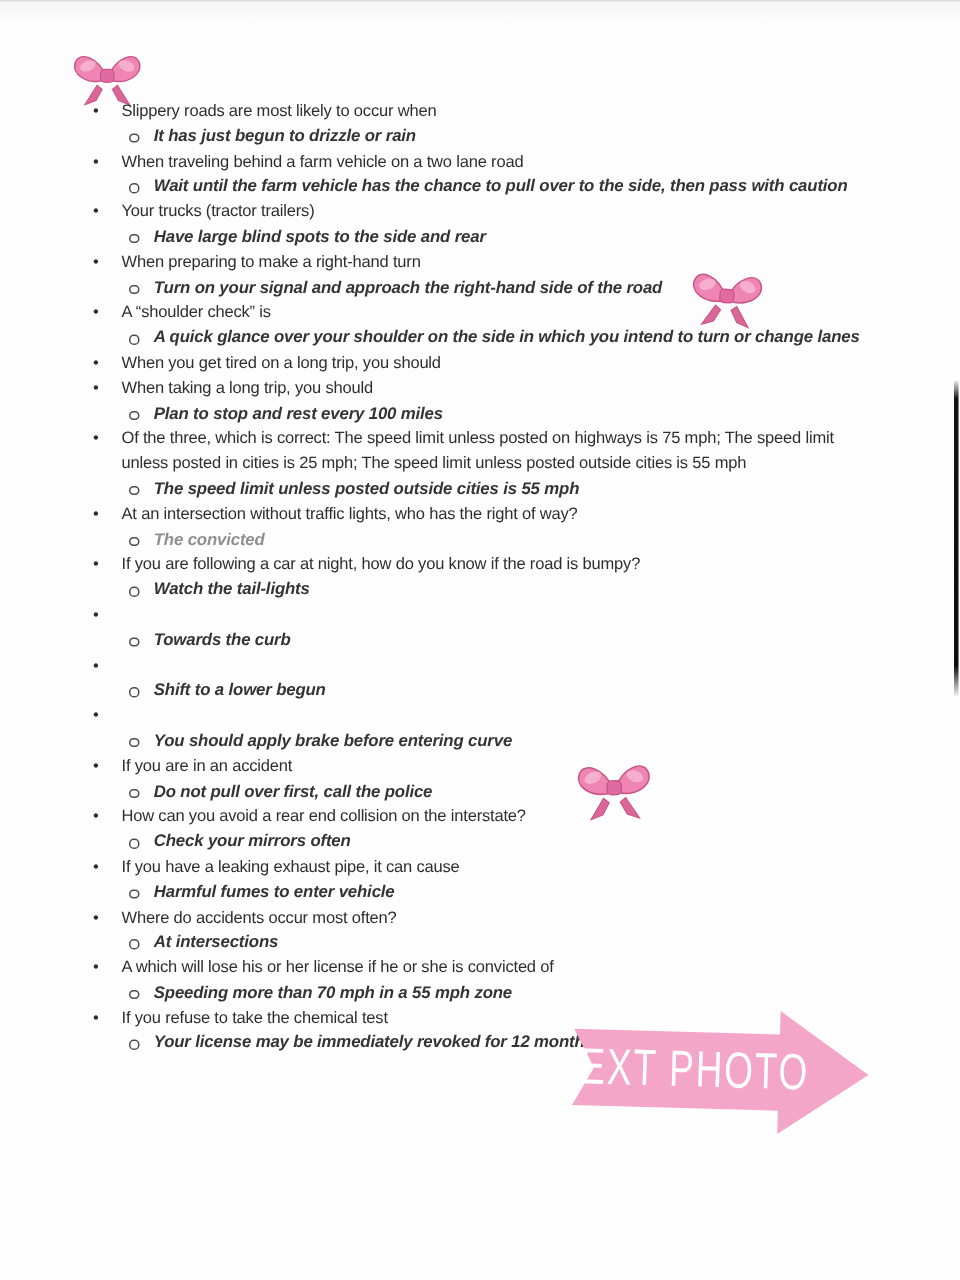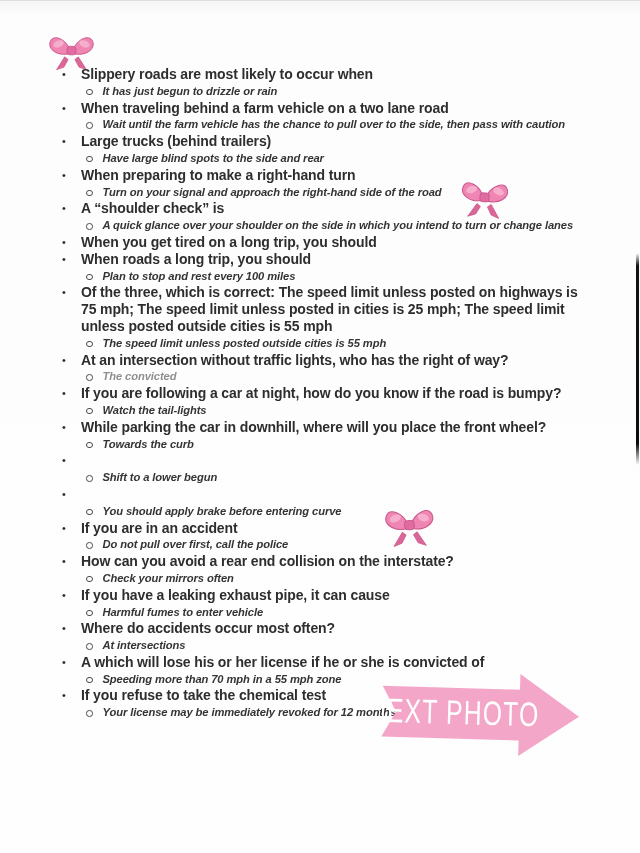--- a/index.html
+++ b/index.html
@@ -14,22 +14,22 @@
   .content{position:absolute;left:0;top:65px;width:640px;}
   ul.qa{list-style:none;margin:0;padding:0;}
   li.qa-item{margin:0;padding:0;}
   .q-line{display:flex;align-items:flex-start;}
   .q-bullet{
     flex:none;width:19px;margin-left:62px;
     font-size:11px;line-height:16.8px;color:#2d2d2d;
   }
   .q-text{
     max-width:505px;
-    font-size:14px;line-height:16.8px;letter-spacing:-0.12px;
-    font-weight:700;color:#2e2e2e;
+    font-size:11px;line-height:16.8px;letter-spacing:-0.12px;
+    font-weight:400;color:#2e2e2e;
   }
   .a-line{display:flex;align-items:flex-start;padding-left:86px;}
   .a-circle{
     flex:none;width:4.5px;height:4.5px;margin-top:6px;margin-right:10px;
     border:1.1px solid #4c4c4c;border-radius:50%;background:transparent;
   }
   .a-text{
     max-width:520px;
     font-size:11.2px;line-height:16.8px;letter-spacing:-0.1px;
     font-style:italic;font-weight:600;color:#343434;
@@ -103,21 +103,21 @@
       </div>
       <div class="a-line">
         <span class="a-circle"></span>
         <span class="a-text">Wait until the farm vehicle has the chance to pull over to the side, then pass with caution</span>
       </div>
     </li>
 
     <li class="qa-item">
       <div class="q-line">
         <span class="q-bullet">•</span>
-        <span class="q-text">Large trucks (behind trailers)</span>
+        <span class="q-text">Your trucks (tractor trailers)</span>
       </div>
       <div class="a-line">
         <span class="a-circle"></span>
         <span class="a-text">Have large blind spots to the side and rear</span>
       </div>
     </li>
 
     <li class="qa-item">
       <div class="q-line">
         <span class="q-bullet">•</span>
@@ -143,21 +143,21 @@
     <li class="qa-item">
       <div class="q-line">
         <span class="q-bullet">•</span>
         <span class="q-text">When you get tired on a long trip, you should</span>
       </div>
     </li>
 
     <li class="qa-item">
       <div class="q-line">
         <span class="q-bullet">•</span>
-        <span class="q-text">When roads a long trip, you should</span>
+        <span class="q-text">When taking a long trip, you should</span>
       </div>
       <div class="a-line">
         <span class="a-circle"></span>
         <span class="a-text">Plan to stop and rest every 100 miles</span>
       </div>
     </li>
 
     <li class="qa-item">
       <div class="q-line">
         <span class="q-bullet">•</span>
@@ -187,21 +187,20 @@
       </div>
       <div class="a-line">
         <span class="a-circle"></span>
         <span class="a-text">Watch the tail-lights</span>
       </div>
     </li>
 
     <li class="qa-item">
       <div class="q-line">
         <span class="q-bullet">•</span>
-        <span class="q-text">While parking the car in downhill, where will you place the front wheel?</span>
       </div>
       <div class="a-line">
         <span class="a-circle"></span>
         <span class="a-text">Towards the curb</span>
       </div>
     </li>
 
     <li class="qa-item">
       <div class="q-line">
         <span class="q-bullet">•</span>

